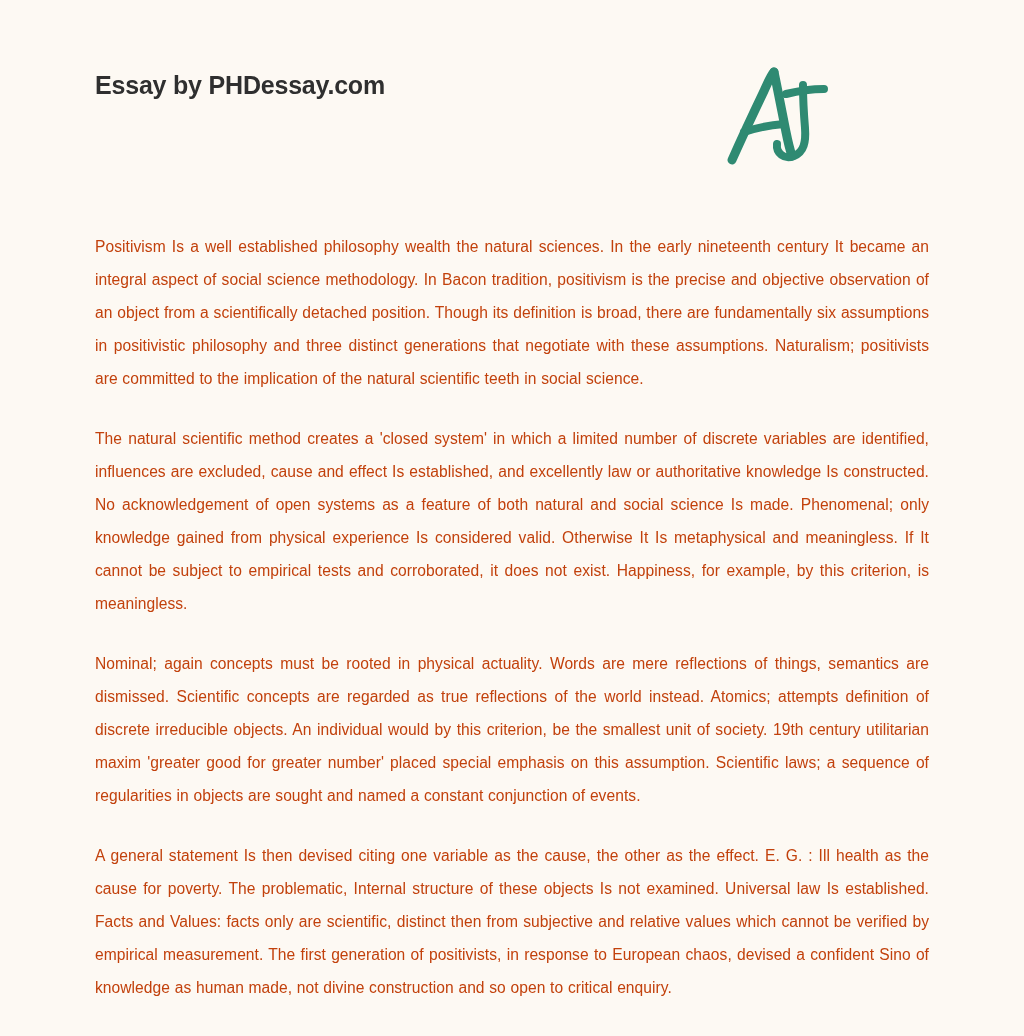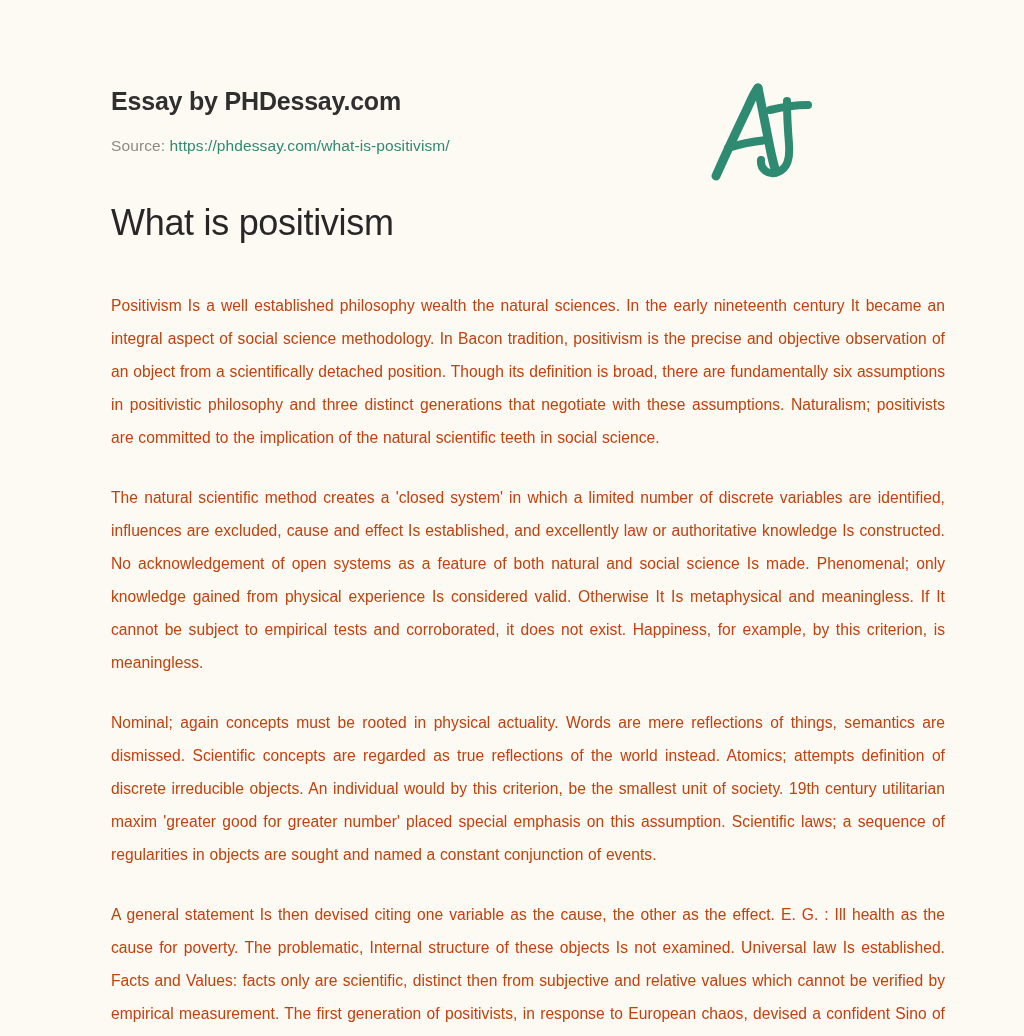--- a/index.html
+++ b/index.html
@@ -15,21 +15,21 @@
     color: #3a3a3a;
     overflow: hidden;
     position: relative;
   }
 
   .page {
     position: relative;
     width: 932px;
     height: 1036px;
     box-sizing: border-box;
-    padding: 16px;
+    padding: 0;
   }
 
   
   .doc-header {
     position: relative;
     padding: 72px 95px 0 95px;
     box-sizing: border-box;
     height: 185px;
   }
 
@@ -104,44 +104,39 @@
   }
 </style>
 </head>
 <body>
 
 <div class="page">
 
   <div class="doc-header">
     <div class="brand-line">Essay by PHDessay.com</div>
 
-    <div class="source-line">
-      <span>Source:</span>
-      <span class="source-link">https://phdessay.com/what-is-positivism/</span>
-    </div>
 
     <div class="logo-mark">
       <svg viewBox="0 0 120 110" xmlns="http://www.w3.org/2000/svg">
         <g fill="none" stroke="#2f8a72" stroke-linecap="round" stroke-linejoin="round">
 
           <path d="M12 100 C 20 82, 33 54, 44 31 C 48 22, 51 15, 54 12" stroke-width="9"></path>
 
           <path d="M54 12 C 57 26, 62 52, 66 72 C 68 82, 70 90, 72 96" stroke-width="9"></path>
 
           <path d="M24 72 C 36 68, 52 65, 64 64" stroke-width="8"></path>
 
           <path d="M83 25 C 83 40, 84 56, 85 68 C 86 82, 84 92, 74 96 C 64 100, 56 93, 57 84" stroke-width="8"></path>
 
           <path d="M66 34 C 78 31, 92 29, 104 29" stroke-width="8"></path>
         </g>
       </svg>
     </div>
   </div>
 
-  <h1 class="doc-title">What is positivism</h1>
 
   <div class="doc-body">
     <p>Positivism Is a well established philosophy wealth the natural sciences. In the early nineteenth century It became an integral aspect of social science methodology. In Bacon tradition, positivism is the precise and objective observation of an object from a scientifically detached position. Though its definition is broad, there are fundamentally six assumptions in positivistic philosophy and three distinct generations that negotiate with these assumptions. Naturalism; positivists are committed to the implication of the natural scientific teeth in social science.</p>
     <p>The natural scientific method creates a 'closed system' in which a limited number of discrete variables are identified, influences are excluded, cause and effect Is established, and excellently law or authoritative knowledge Is constructed. No acknowledgement of open systems as a feature of both natural and social science Is made. Phenomenal; only knowledge gained from physical experience Is considered valid. Otherwise It Is metaphysical and meaningless. If It cannot be subject to empirical tests and corroborated, it does not exist. Happiness, for example, by this criterion, is meaningless.</p>
     <p>Nominal; again concepts must be rooted in physical actuality. Words are mere reflections of things, semantics are dismissed. Scientific concepts are regarded as true reflections of the world instead. Atomics; attempts definition of discrete irreducible objects. An individual would by this criterion, be the smallest unit of society. 19th century utilitarian maxim 'greater good for greater number' placed special emphasis on this assumption. Scientific laws; a sequence of regularities in objects are sought and named a constant conjunction of events.</p>
     <p>A general statement Is then devised citing one variable as the cause, the other as the effect. E. G. : Ill health as the cause for poverty. The problematic, Internal structure of these objects Is not examined. Universal law Is established. Facts and Values: facts only are scientific, distinct then from subjective and relative values which cannot be verified by empirical measurement. The first generation of positivists, in response to European chaos, devised a confident Sino of knowledge as human made, not divine construction and so open to critical enquiry.</p>
 
   </div>
 
 </div>

